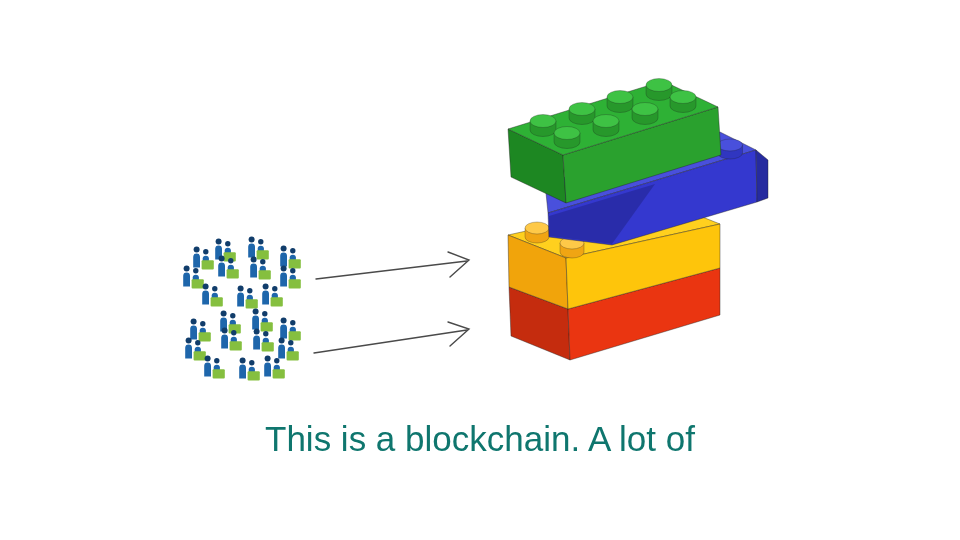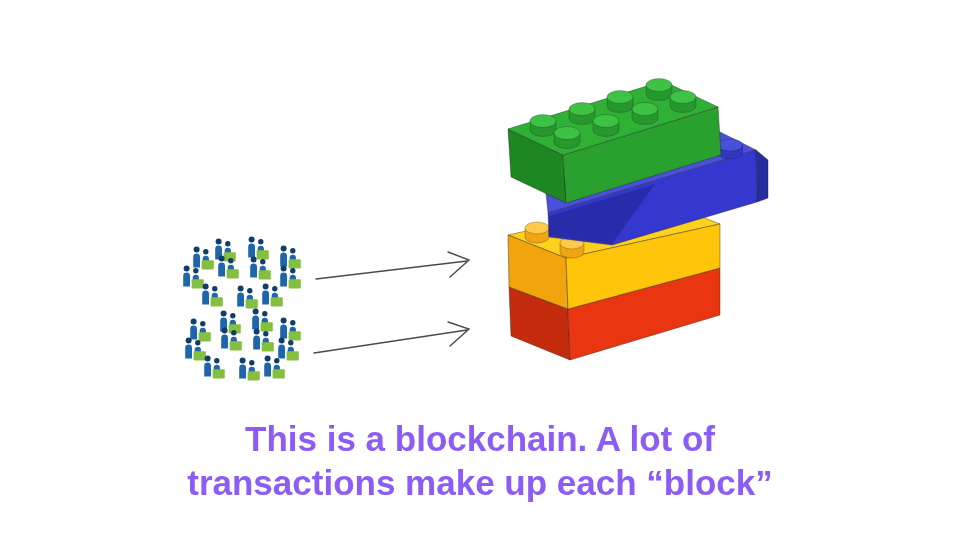--- a/index.html
+++ b/index.html
@@ -1,21 +1,21 @@
 <!DOCTYPE html>
 <html><head>
 <meta charset="utf-8">
 <style>
   html,body{margin:0;padding:0;}
   body{width:960px;height:540px;overflow:hidden;background:#ffffff;
        font-family:"Liberation Sans","DejaVu Sans",sans-serif;}
   .slide{position:relative;width:960px;height:540px;background:#ffffff;}
   .art{position:absolute;left:0;top:0;}
   .caption{position:absolute;left:0;top:417px;width:960px;text-align:center;
-           color:#8b5cf6;font-size:35px;line-height:44px;font-weight:700;
+           color:#0f766e;font-size:35px;line-height:44px;font-weight:400;
            letter-spacing:0px;}
   .caption div{white-space:nowrap;}
 </style>
 </head>
 <body>
 
 <div class="slide">
 
   <svg class="art" width="960" height="540" viewBox="0 0 960 540">
 
@@ -121,16 +121,15 @@
           <ellipse cx="606" cy="121" rx="13" ry="6.5"></ellipse>
           <ellipse cx="645" cy="109" rx="13" ry="6.5"></ellipse>
           <ellipse cx="683" cy="97" rx="13" ry="6.5"></ellipse>
         </g>
       </g>
     </g>
   </svg>
 
   <div class="caption">
     <div>This is a blockchain. A lot of</div>
-    <div>transactions make up each “block”</div>
   </div>
 
 </div>
 
 </body></html>

